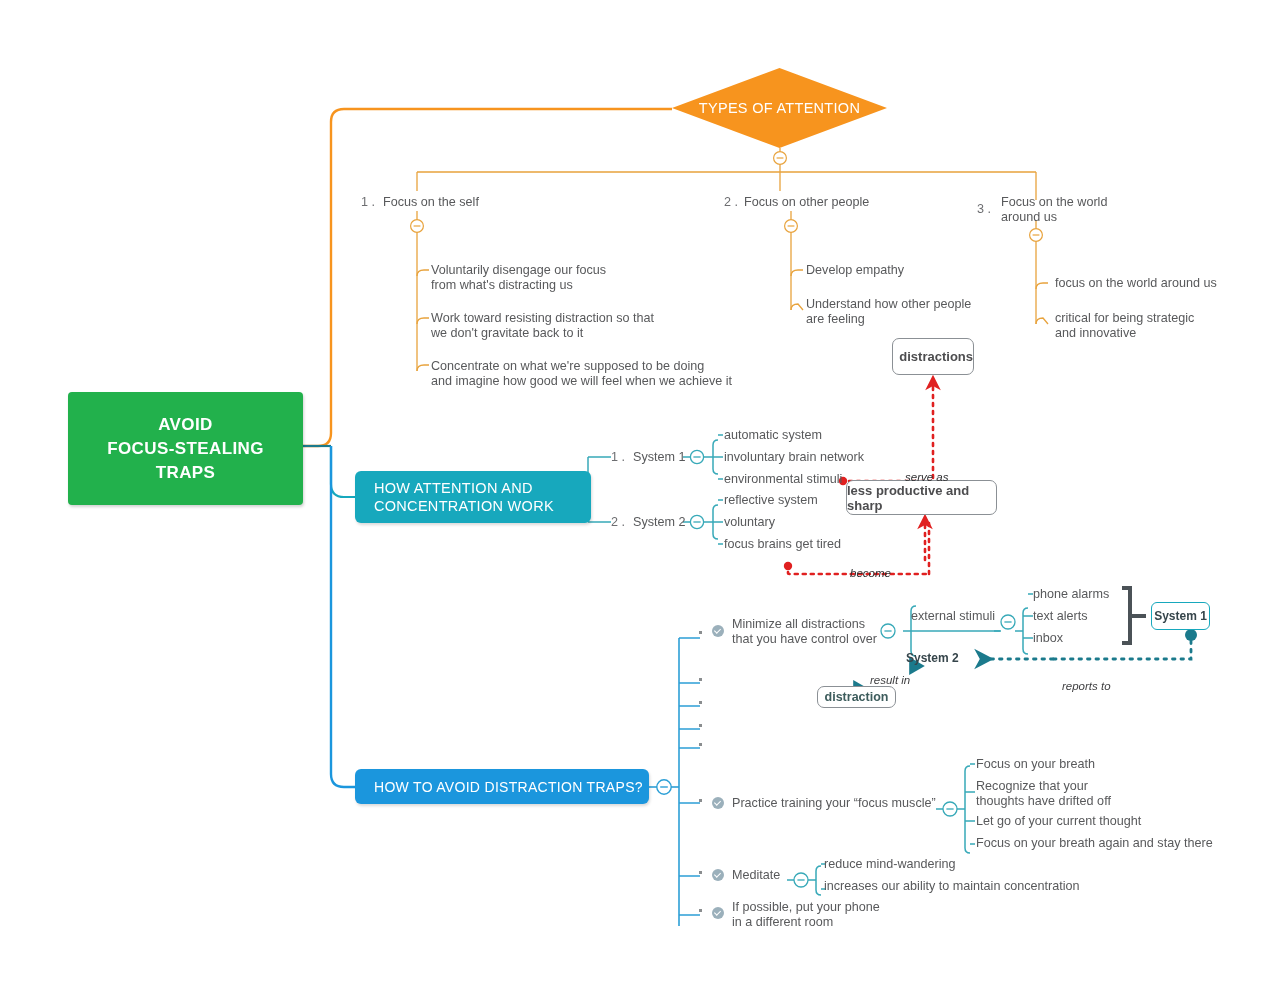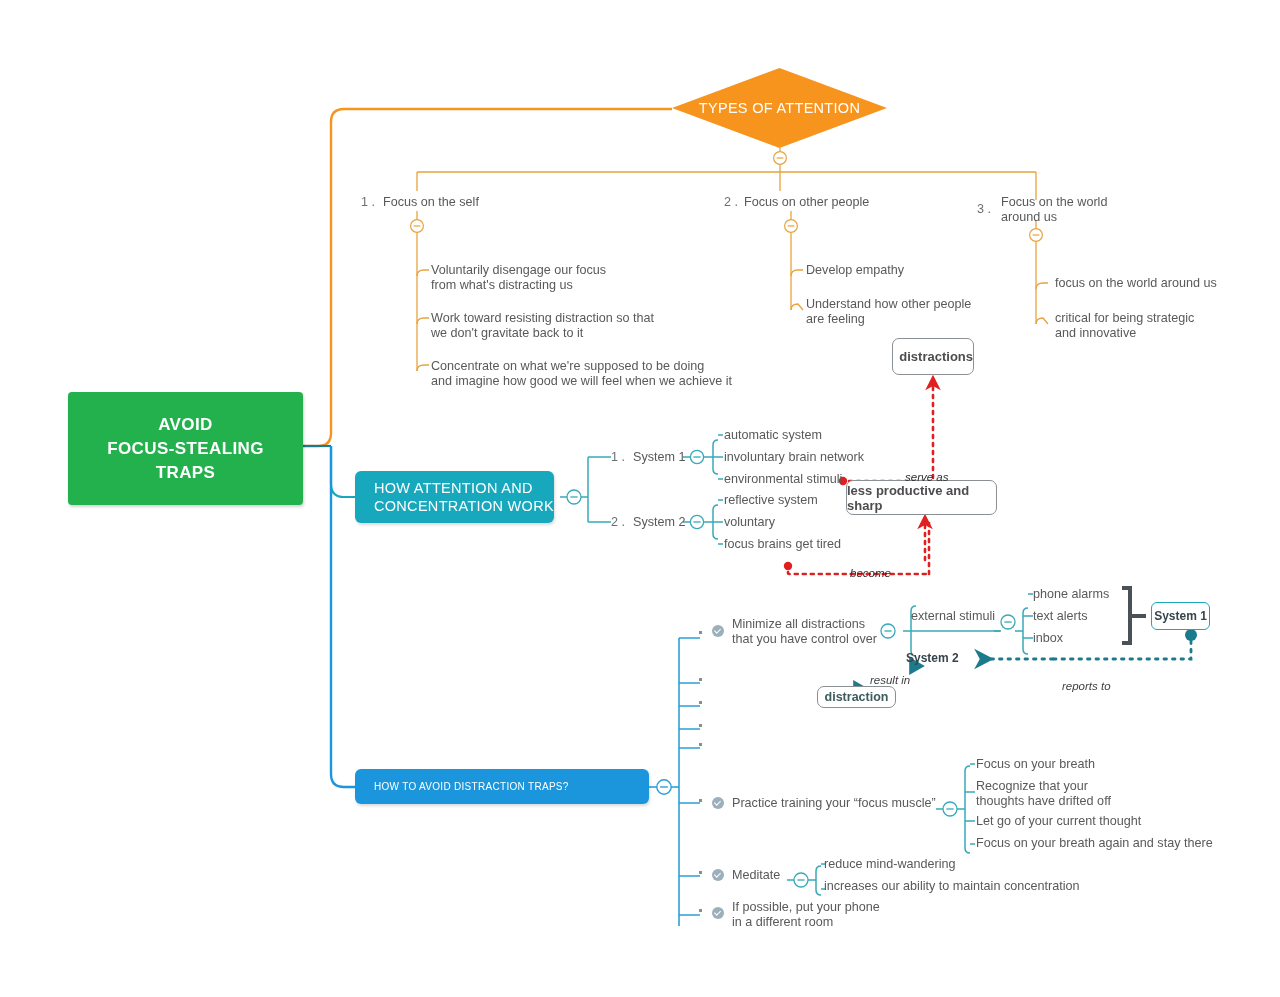--- a/index.html
+++ b/index.html
@@ -25,29 +25,29 @@
 
   .diamond-wrap { left:672px; top:68px; width:215px; height:80px; }
   .diamond-wrap svg { position:absolute; left:0; top:0; }
   .diamond-label {
     position:absolute; left:0; top:0; width:215px; height:80px;
     display:flex; align-items:center; justify-content:center;
     color:#ffffff; font-size:14.5px; letter-spacing:.3px;
   }
 
   .topic-teal {
-    left:355px; top:471px; width:199px; height:52px;
+    left:355px; top:471px; width:236px; height:52px;
     background:#17a8bd; border-radius:6px; color:#fff;
     font-size:14.5px; line-height:18px; letter-spacing:.3px;
     padding:8px 0 0 19px; box-shadow:1px 2px 3px rgba(0,0,0,.15);
   }
   .topic-blue {
     left:355px; top:769px; width:294px; height:35px;
     background:#1b96dd; border-radius:6px; color:#fff;
-    font-size:10px; letter-spacing:.3px;
+    font-size:14px; letter-spacing:.3px;
     display:flex; align-items:center; padding-left:19px;
     box-shadow:1px 2px 3px rgba(0,0,0,.15);
   }
 
   .callout {
     border:1.4px solid #8b9095; border-radius:7px; background:#fff;
     font-weight:bold; font-size:13px; color:#4d4d4f;
     display:flex; align-items:center; justify-content:center;
   }
   #box-distractions { left:892px; top:338px; width:82px; height:37px;justify-content:flex-end; }

